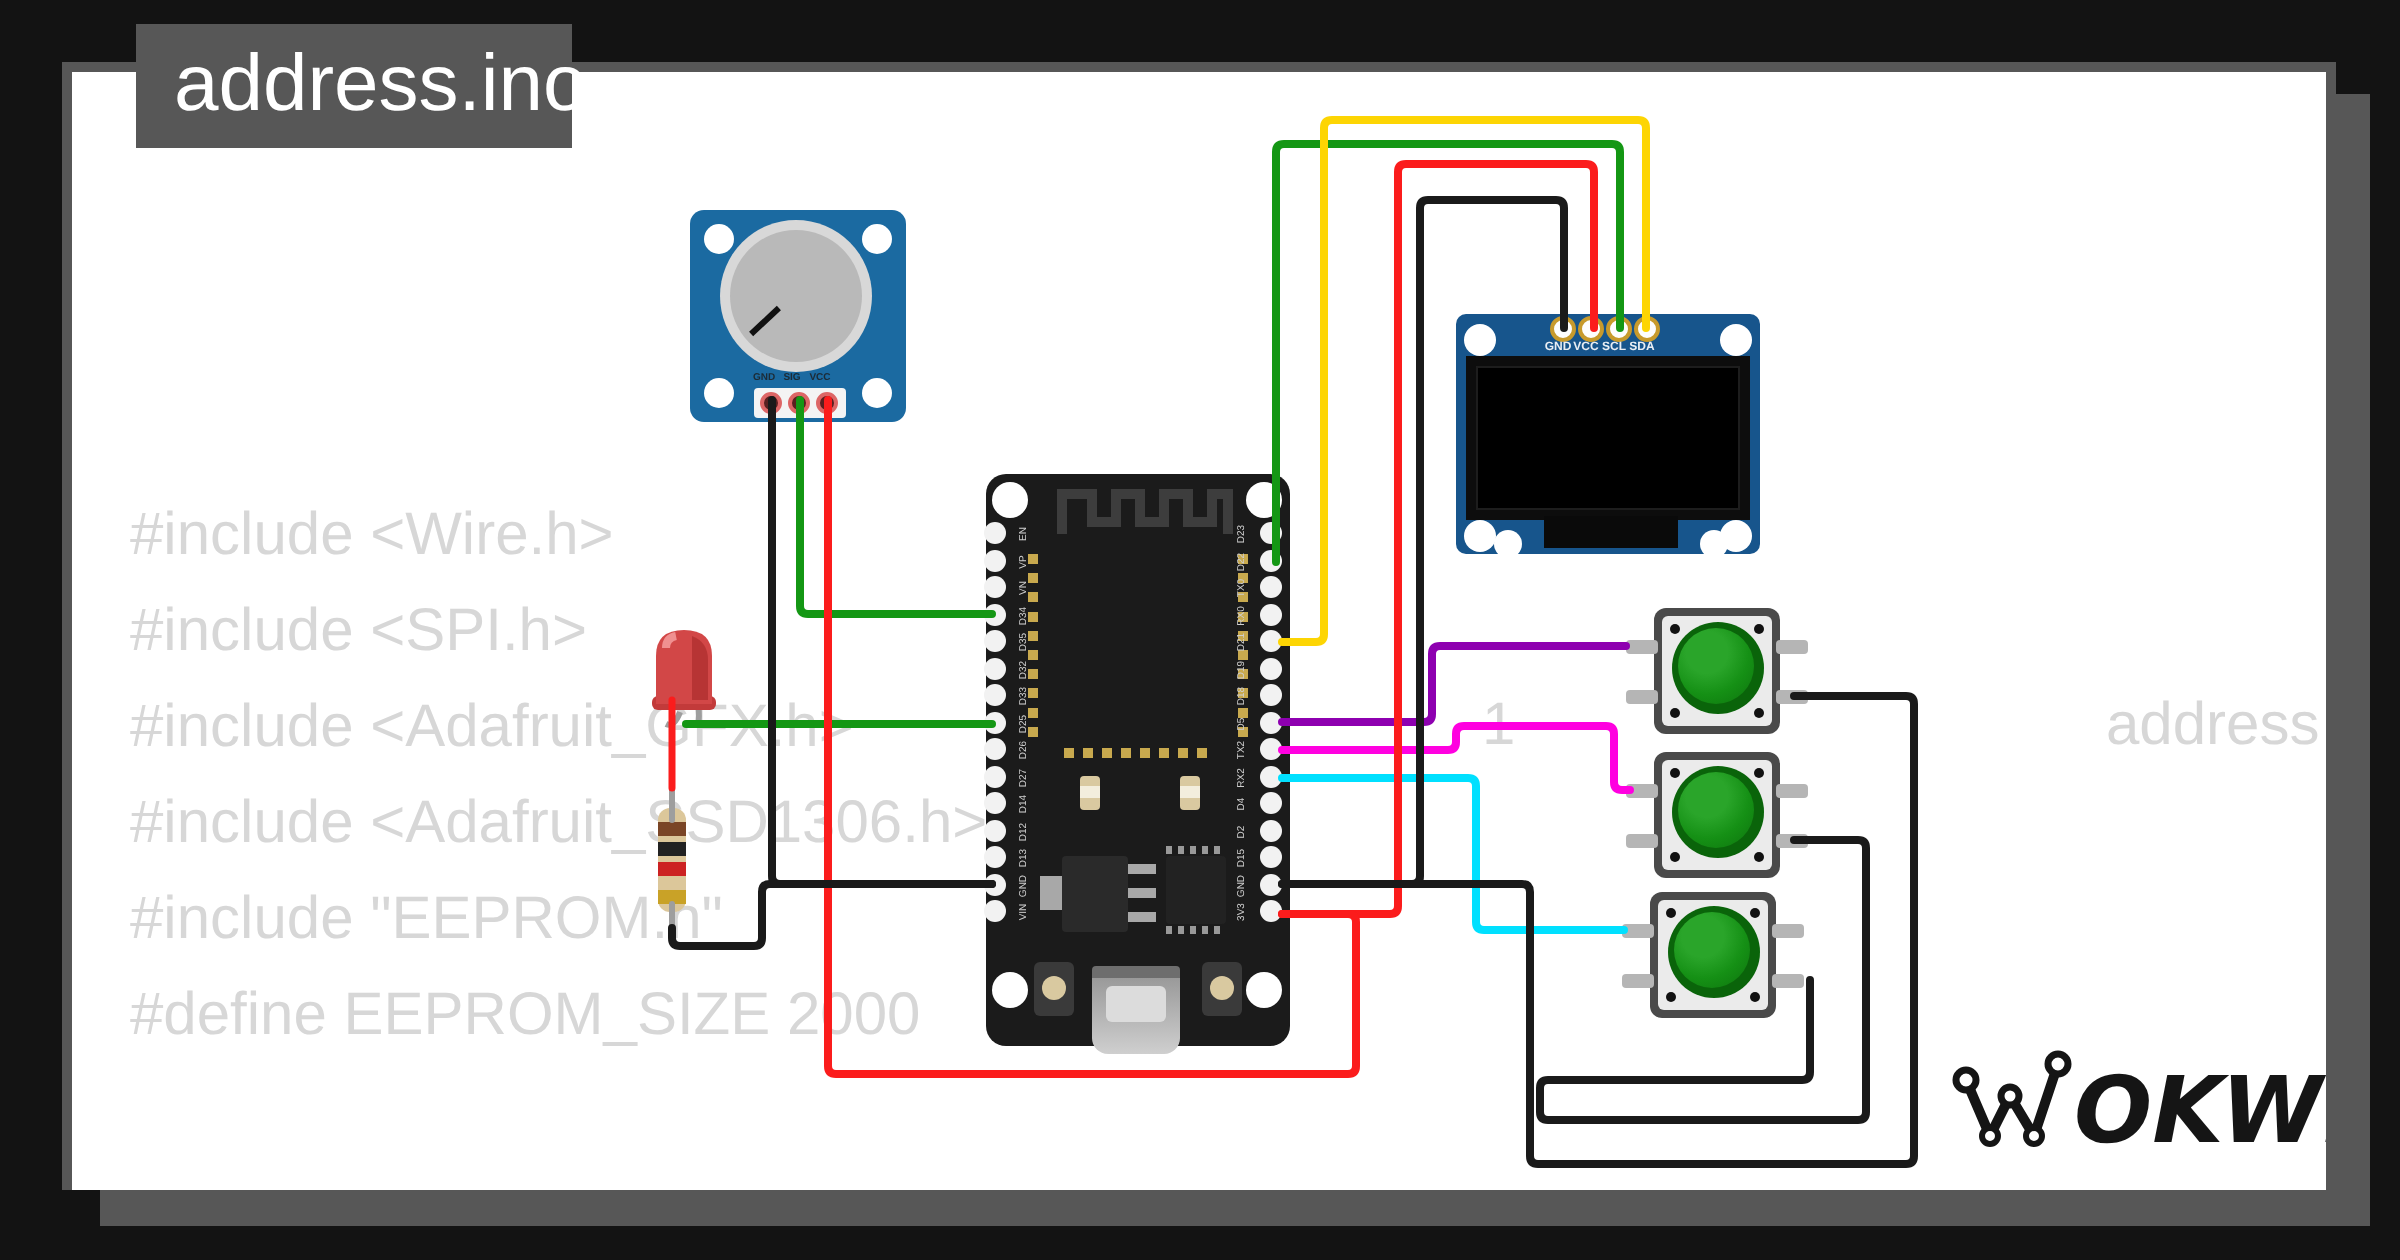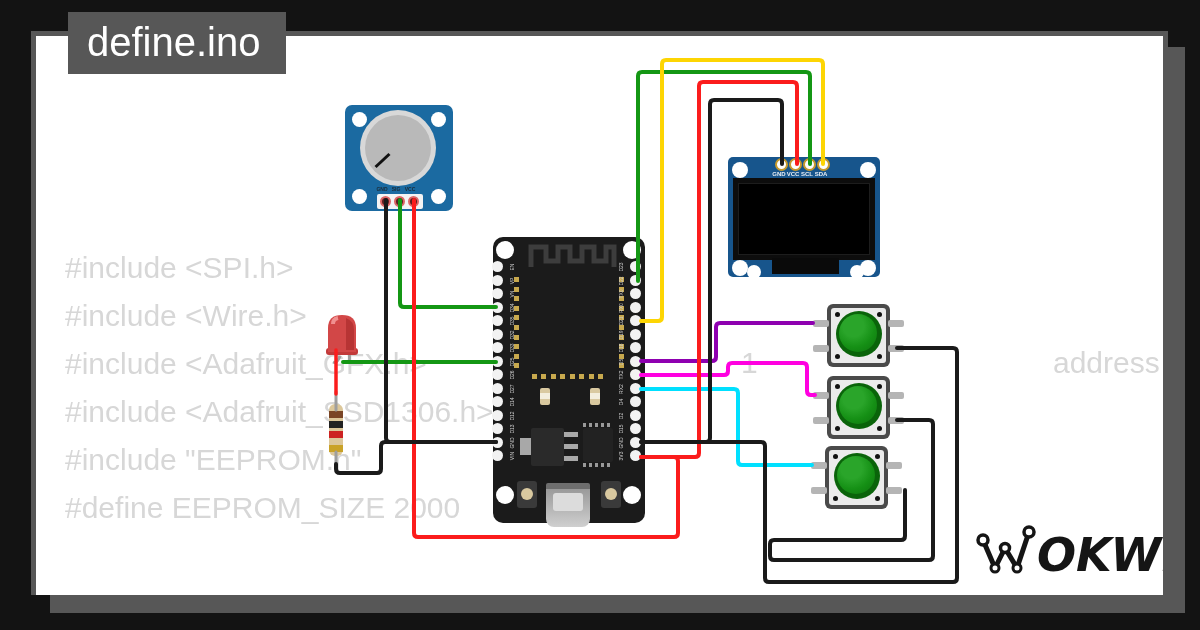--- a/index.html
+++ b/index.html
@@ -105,21 +105,21 @@
 
 <div id="stage">
   <div class="gray-rect" id="frame-shadow"></div>
   <div class="gray-rect" id="frame-border"></div>
 
   <div id="page-clip">
     <div id="page-inner">
 
       <div class="code-block" id="code-top">
         
-      <div class="code-line">#include &lt;SPI.h&gt;</div><div class="code-line">#include &lt;Wire.h&gt;</div><div class="code-line">#include &lt;Adafruit_GFX.h&gt;</div><div class="code-line">#include &lt;Adafruit_SSD1306.h&gt;</div><div class="code-line">#include "EEPROM.h"</div><div class="code-line">#define EEPROM_SIZE 2000</div></div>
+      <div class="code-line">#include &lt;Wire.h&gt;</div><div class="code-line">#include &lt;SPI.h&gt;</div><div class="code-line">#include &lt;Adafruit_GFX.h&gt;</div><div class="code-line">#include &lt;Adafruit_SSD1306.h&gt;</div><div class="code-line">#include "EEPROM.h"</div><div class="code-line">#define EEPROM_SIZE 2000</div></div>
       <div class="code-frag" id="frag-1">1</div>
       <div class="code-frag" id="frag-2">address</div>
       <div class="code-block" id="code-bottom">
         
       </div>
 
       <div id="pot">
         <span class="pot-hole h1"></span>
         <span class="pot-hole h2"></span>
         <span class="pot-hole h3"></span>
@@ -419,14 +419,14 @@
           <circle cx="56" cy="14" r="5" fill="#fff" stroke="#151515" stroke-width="3.5"></circle>
           <circle cx="22" cy="50" r="4" fill="#fff" stroke="#151515" stroke-width="3"></circle>
           <circle cx="44" cy="50" r="4" fill="#fff" stroke="#151515" stroke-width="3"></circle>
           <text x="64" y="53" font-family="DejaVu Sans, sans-serif" font-size="46" font-style="italic" font-weight="bold" fill="#151515">OKWi</text>
         </svg>
       </div>
 
     </div>
   </div>
 
-  <div id="sketch-tab">define.ino</div>
+  <div id="sketch-tab">address.ino</div>
 </div>
 
 </body></html>

